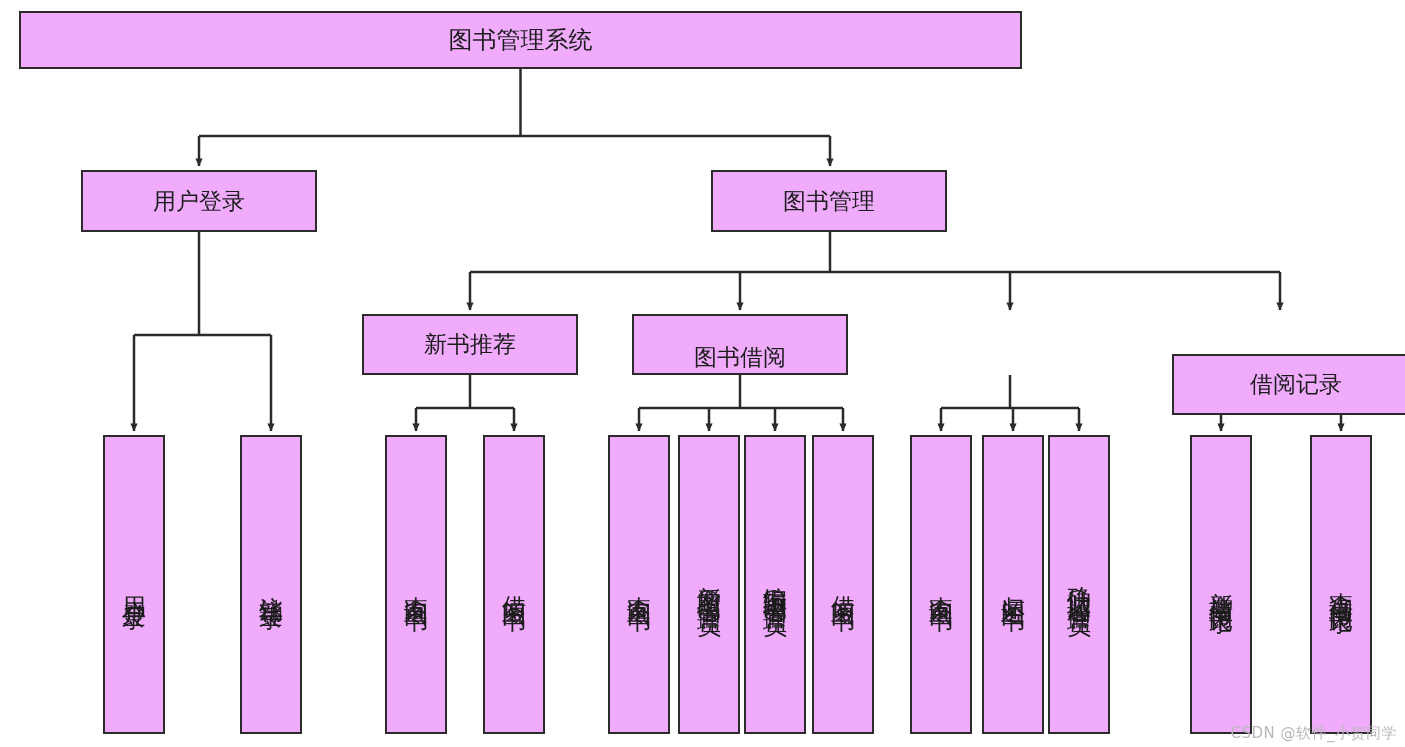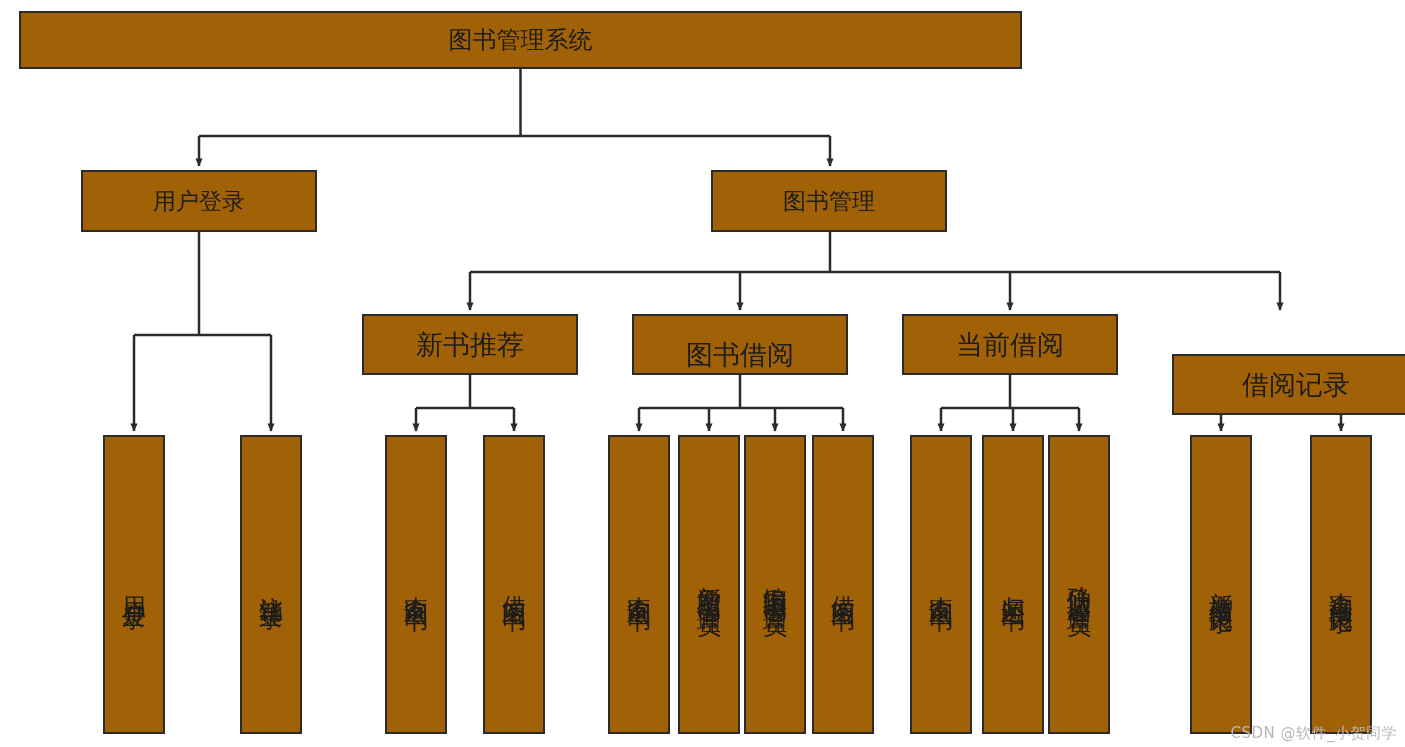--- a/index.html
+++ b/index.html
@@ -13,35 +13,35 @@
   #canvas {
     position: relative;
     width: 1405px;
     height: 747px;
     background: #ffffff;
     overflow: hidden;
   }
   .node {
     position: absolute;
     box-sizing: border-box;
-    background: #a16207;
+    background: #f0abfc;
     border: 2.5px solid #2b2b2b;
     display: flex;
     align-items: center;
     justify-content: center;
     color: #1c1c1c;
   }
   .node.root {
     font-size: 24px;
   }
   .node.tier2 {
     font-size: 23px;
   }
   .node.tier3 {
-    font-size: 27px;
+    font-size: 23px;
   }
   .node.leaf {
     font-size: 24px;
     writing-mode: vertical-rl;
     text-orientation: upright;
     letter-spacing: 4px;
     line-height: 1;
     padding: 6px 0;
     align-items: center;
     justify-content: center;
@@ -133,23 +133,20 @@
   <div class="node tier2" style="left:711px; top:170px; width:236px; height:62px;">
     <span>图书管理</span>
   </div>
 
   <div class="node tier3" style="left:362px; top:314px; width:216px; height:61px;">
     <span>新书推荐</span>
   </div>
   <div class="node tier3" style="left:632px; top:314px; width:216px; height:61px;align-items:flex-end;">
     <span>图书借阅</span>
   </div>
-  <div class="node tier3" style="left:902px; top:314px; width:216px; height:61px;">
-    <span>当前借阅</span>
-  </div>
   <div class="node tier3" style="left:1172px; top:314px; width:248px; height:61px;margin-top:40px;">
     <span>借阅记录</span>
   </div>
 
   <div class="node leaf" style="left:103px; top:435px; width:62px; height:299px;">
     <span class="txt">用户登录</span>
   </div>
   <div class="node leaf" style="left:240px; top:435px; width:62px; height:299px;">
     <span class="txt">注销登录</span>
   </div>

